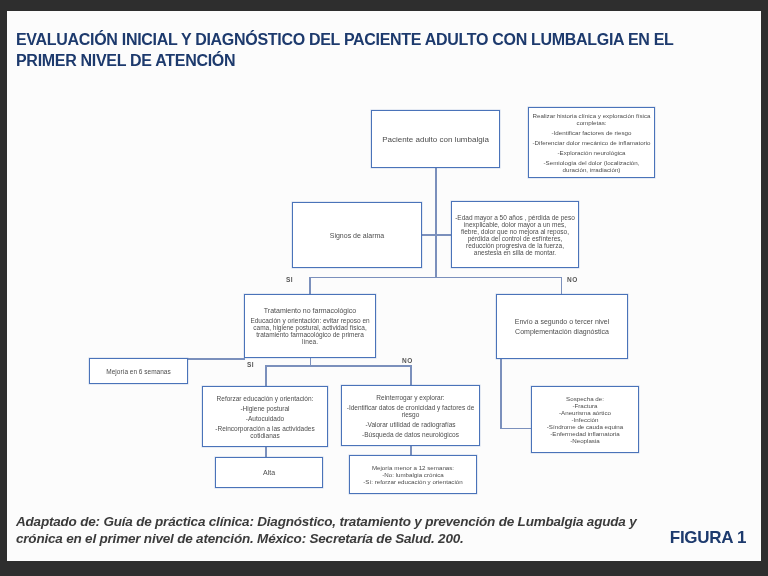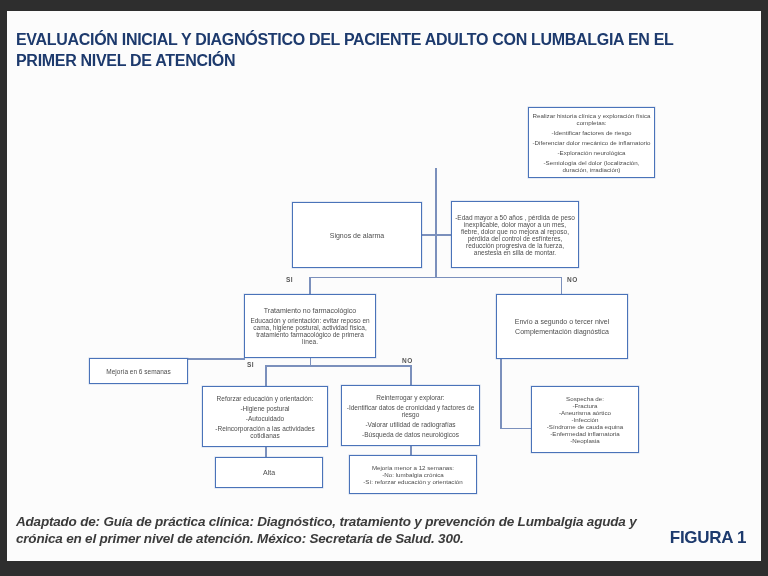--- a/index.html
+++ b/index.html
@@ -70,20 +70,23 @@
   <div class="line" style="left:500px; top:359px; width:1.5px; height:70px;"></div>
   <div class="line" style="left:500px; top:427.5px; width:31px; height:1.5px;"></div>
   <div class="line" style="left:265px; top:447px; width:1.5px; height:10px;"></div>
   <div class="line" style="left:410px; top:446px; width:1.5px; height:9px;"></div>
 
   <div class="edge-label" style="left:286px; top:276px;">SI</div>
   <div class="edge-label" style="left:567px; top:276px;">NO</div>
   <div class="edge-label" style="left:247px; top:361px;">SI</div>
   <div class="edge-label" style="left:402px; top:357px;">NO</div>
 
+  <div class="node fs8" style="left:371px; top:110px; width:129px; height:58px;">
+    <div class="ln">Paciente adulto con lumbalgia</div>
+  </div>
 
   <div class="node fs62" style="left:528px; top:107px; width:127px; height:71px;">
     <div class="ln">Realizar historia clínica y exploración física completas:</div>
     <div class="ln">-Identificar factores de riesgo</div>
     <div class="ln">-Diferenciar dolor mecánico de inflamatorio</div>
     <div class="ln">-Exploración neurológica</div>
     <div class="ln">-Semiología del dolor (localización, duración, irradiación)</div>
   </div>
 
   <div class="node fs7" style="left:292px; top:202px; width:130px; height:66px;">
@@ -135,16 +138,16 @@
   <div class="node fs7" style="left:215px; top:457px; width:108px; height:31px;">
     <div class="ln">Alta</div>
   </div>
 
   <div class="node fs62" style="left:349px; top:455px; width:128px; height:39px; padding:2px;">
     <div>Mejoría menor a 12 semanas:</div>
     <div>-No: lumbalgia crónica</div>
     <div>-Sí: reforzar educación y orientación</div>
   </div>
 
-  <div class="caption">Adaptado de: Guía de práctica clínica: Diagnóstico, tratamiento y prevención de Lumbalgia aguda y crónica en el primer nivel de atención. México: Secretaría de Salud. 300.</div>
+  <div class="caption">Adaptado de: Guía de práctica clínica: Diagnóstico, tratamiento y prevención de Lumbalgia aguda y crónica en el primer nivel de atención. México: Secretaría de Salud. 200.</div>
   <div class="figure-label">FIGURA 1</div>
 
 </div>
 
 </body></html>

